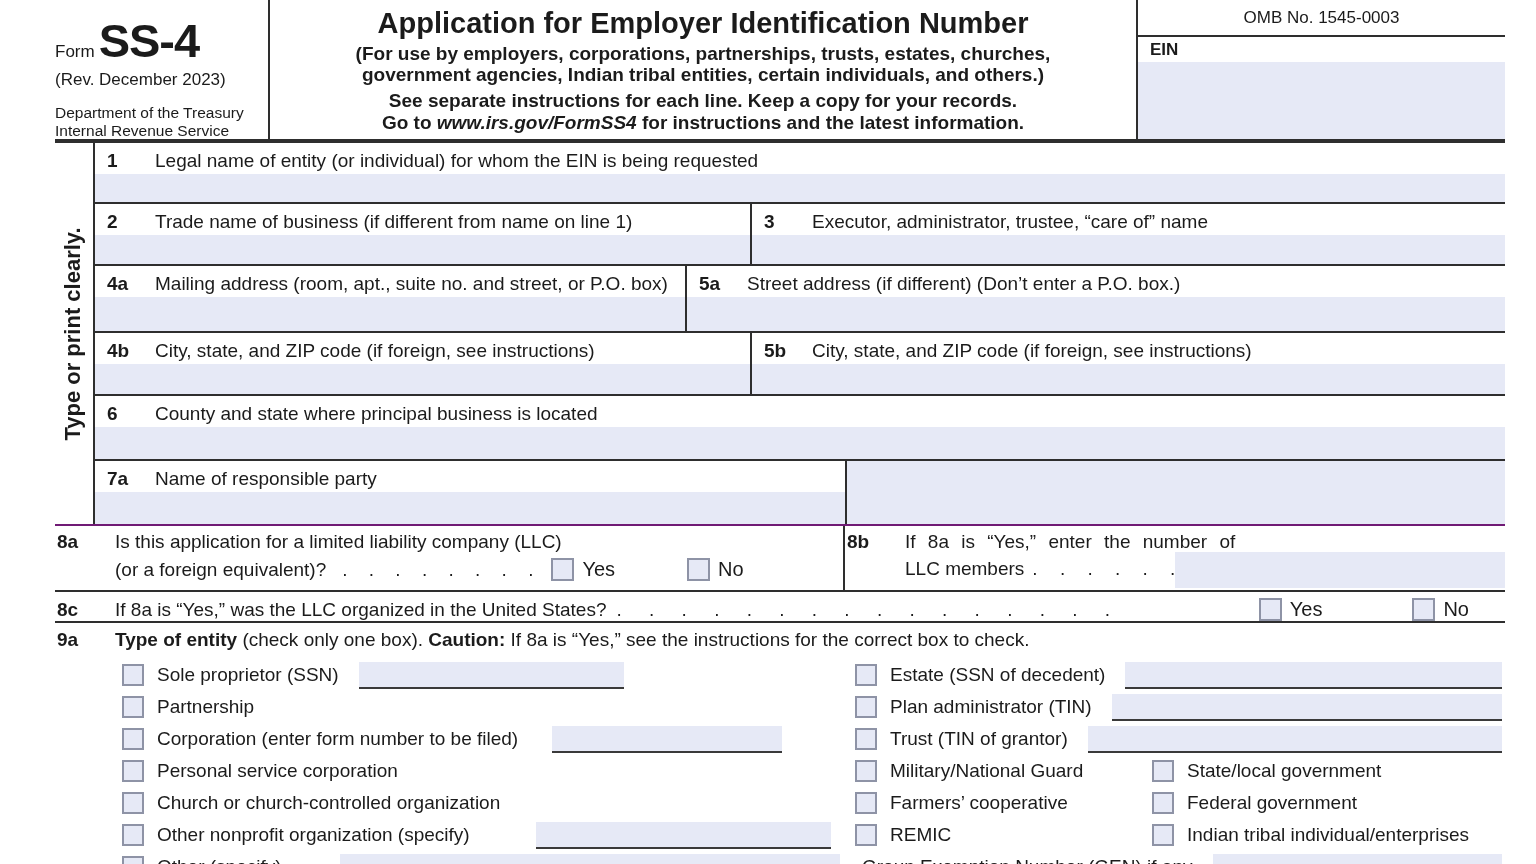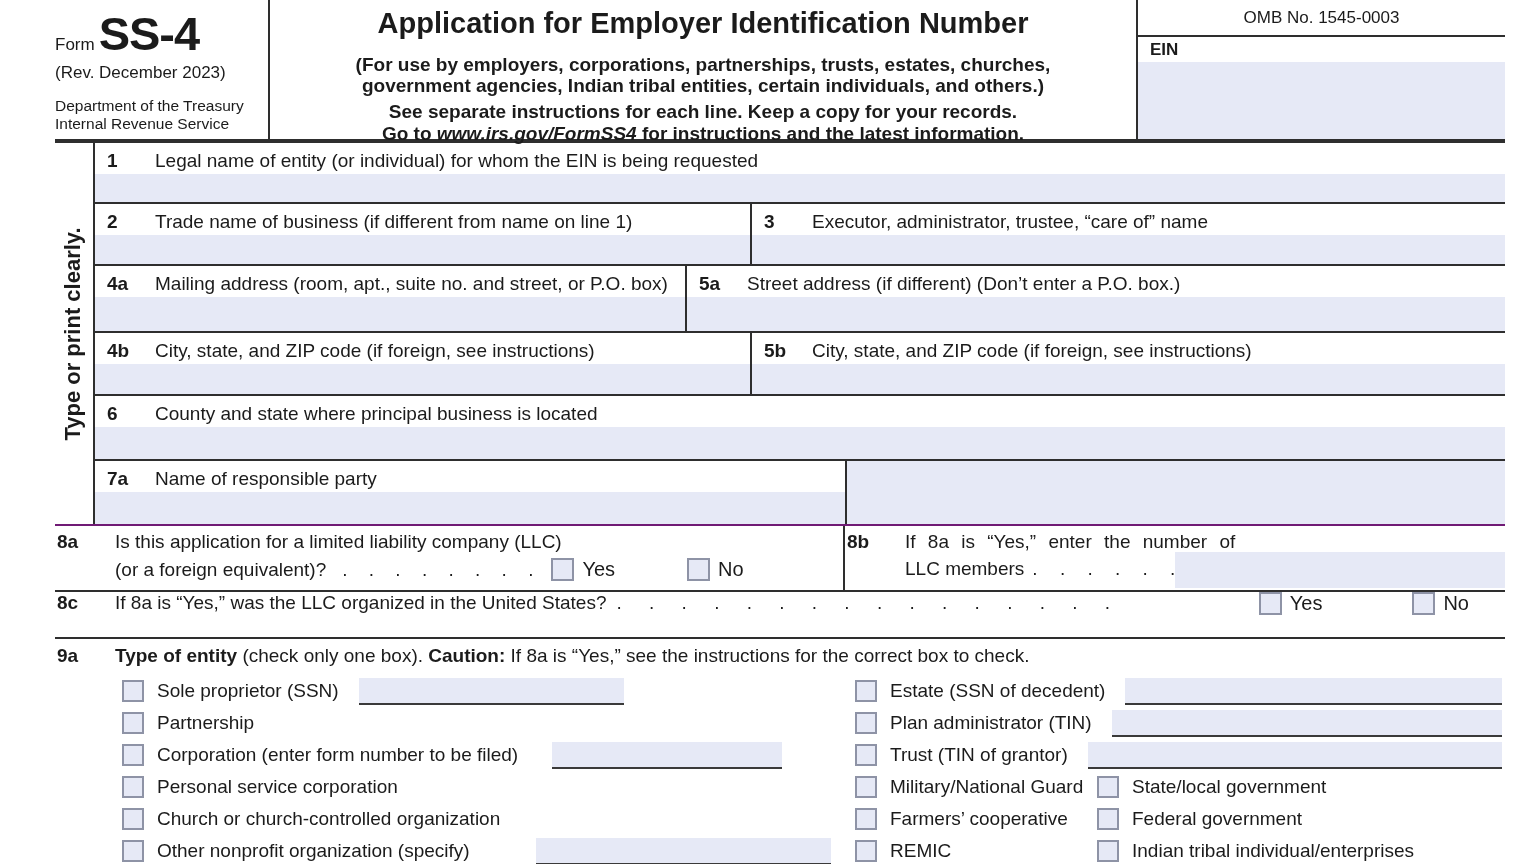--- a/index.html
+++ b/index.html
@@ -3,30 +3,30 @@
 <meta charset="utf-8">
 <style>
   *{box-sizing:border-box;margin:0;padding:0}
   html,body{width:1536px;height:864px;overflow:hidden;background:#fff}
   body{font-family:"Liberation Sans","DejaVu Sans",sans-serif;color:#1b1b1b;position:relative}
   .page{position:relative;width:1536px;height:864px;background:#fff}
 
   
   .header{position:absolute;left:55px;top:0;width:1450px;height:143px;
           border-bottom:4px solid #2e2e2e;display:flex}
-  .h-left{width:213px;padding-top:14px}
+  .h-left{width:213px;padding-top:21px}
   .form-word{font-size:17px;display:inline-block;margin-right:4px}
   .form-num{font-size:47px;font-weight:bold;letter-spacing:-1px;line-height:40px}
   .rev{font-size:17px;margin-top:8px}
   .dept{font-size:15.5px;line-height:18px;margin-top:14px}
   .h-div{width:2px;background:#2e2e2e}
   .h-center{flex:1;text-align:center;padding-top:6px}
   .h-title{font-size:29px;font-weight:bold;line-height:34px}
   .h-sub{font-size:19px;font-weight:bold;line-height:21px}
-  .h-sub-wrap{margin-top:14px}
+  .h-sub-wrap{margin-top:3px}
   .h-instr{font-size:19px;font-weight:bold;line-height:22px}
   .h-instr-wrap{margin-top:5px}
   .h-url{font-style:italic}
   .h-right{width:367px;display:flex;flex-direction:column}
   .omb{font-size:17px;text-align:center;padding:8px 0 7px 0;border-bottom:2px solid #2e2e2e}
   .ein-label{font-size:17px;font-weight:bold;padding:3px 0 2px 12px}
   .ein-box{flex:1;background:#e6e9f6}
 
   
   .secA{position:absolute;left:93px;top:143px;width:1412px;border-left:2px solid #2e2e2e}
@@ -53,21 +53,21 @@
   .dots{font-size:19px;letter-spacing:0;color:#1b1b1b;white-space:nowrap;overflow:hidden}
   .dots8a{word-spacing:16px;margin-left:16px}
   .cb{width:23px;height:23px;background:#e6e9f6;border:2px solid #8e93a6;flex:none;display:inline-block}
   .yn{font-size:20px;margin-left:8px}
   .c8b{flex:1;padding-top:5px;position:relative}
   .l8b1{display:flex}
   .l8b1 .t{font-size:19px;word-spacing:7px}
   .l8b2{font-size:19px;margin-left:60px;margin-top:5px}
   .dots8b{word-spacing:17px;margin-left:8px}
   .inp8b{position:absolute;right:0;bottom:2px;width:330px;height:36px;background:#e6e9f6}
-  .row8c{display:flex;align-items:flex-start;height:47px;border-bottom:2px solid #2e2e2e;padding-right:36px}
+  .row8c{display:flex;align-items:flex-end;height:31px;border-bottom:2px solid #2e2e2e;padding-right:36px}
   .row8c .t{font-size:19px;white-space:nowrap}
   .dots8c{flex:1;word-spacing:22px;margin:0 10px;overflow:hidden}
   .gapYN{width:90px;flex:none}
 
   
   .row9a{position:relative;height:242px}
   .l9a{display:flex;padding-top:6px}
   .l9a .t{font-size:19px}
   .b{font-weight:bold}
   .entcol{position:absolute;top:36px}
@@ -75,21 +75,21 @@
   .entR{left:800px;width:647px}
   .ent{display:flex;align-items:center;height:32px}
   .ent .cb{width:22px;height:22px}
   .ent .lbl{font-size:19px;margin-left:13px;white-space:nowrap}
   .ufield{background:#e6e9f6;border-bottom:2px solid #3a3a3a;height:27px;flex:none}
   .uf-sole{width:265px;margin-left:20px}
   .uf-corp{width:230px;margin-left:34px}
   .uf-nonprofit{width:295px;margin-left:66px}
   .uf-other{width:500px;margin-left:58px}
   .uf-flex{flex:1;margin-left:20px}
-  .pair .half{display:flex;align-items:center;width:242px;flex:none}
+  .pair .half{display:flex;align-items:center;width:297px;flex:none}
   .pair .half2{display:flex;align-items:center;flex:1}
   .genlbl{font-size:19px;margin-left:7px;white-space:nowrap}
 </style>
 </head>
 <body>
 
 <div class="page">
 
   <div class="header">
     <div class="h-left">

